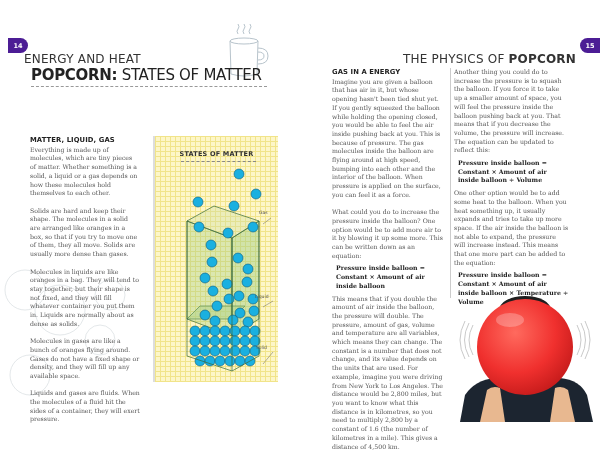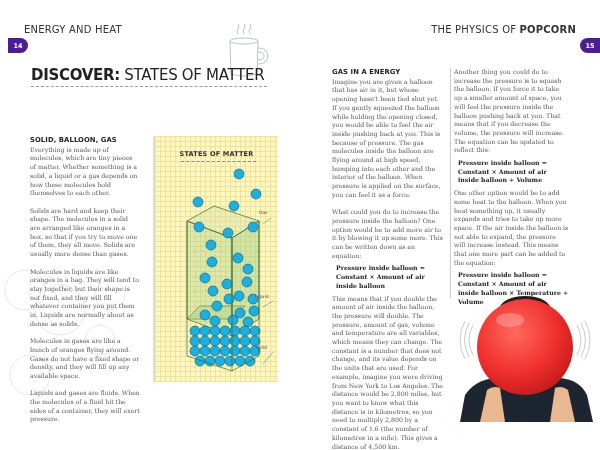--- a/index.html
+++ b/index.html
@@ -10,22 +10,22 @@
   .page-right { position: absolute; left: 300px; top: 0; width: 300px; height: 450px; background: #fff; }
 
   .folio-tab {
     position: absolute; top: 38px; height: 15px; width: 20px;
     background: #4c1d95; color: #fff; font-family: "DejaVu Sans", sans-serif;
     font-size: 6.5px; font-weight: bold; display: flex; align-items: center; justify-content: center; margin-left: 8px;
   }
   .folio-left { left: 0; border-radius: 0 8px 8px 0; }
   .folio-right { right: 0; border-radius: 8px 0 0 8px; }
   .running-head {
-    position: absolute; top: 24px; font-family: "DejaVu Sans", sans-serif;
-    font-size: 10px; letter-spacing: 0.2px; color: #333; text-transform: uppercase;
+    position: absolute; top: 52px; font-family: "DejaVu Sans", sans-serif;
+    font-size: 12px; letter-spacing: 0.2px; color: #333; text-transform: uppercase;
   }
   .rh-left { left: 24px; }
   .rh-right { right: 24px; text-align: center; }
   .rh-right b { font-weight: bold; }
 
   .title {
     position: absolute; left: 31px; top: 66px; font-family: "DejaVu Sans", sans-serif;
     font-size: 15px; letter-spacing: -0.3px; color: #222; white-space: nowrap;
   }
   .title b { font-weight: bold; }
@@ -83,36 +83,36 @@
       <path d="M18 12 q-2 -3 0 -5 q2 -2 0 -5"></path>
       <path d="M24 12 q-2 -3 0 -5 q2 -2 0 -5"></path>
       <ellipse cx="18" cy="19" rx="14" ry="3"></ellipse>
       <path d="M4 19 L5 52 Q18 56 31 52 L32 19"></path>
       <path d="M32 26 Q42 26 42 34 Q42 42 32 42"></path>
       <path d="M32 30 Q38 30 38 34 Q38 38 32 38"></path>
     </g>
   </svg>
 
   <div class="title">
-    <b>DISCOVER:</b><span> STATES OF MATTER</span>
+    <b>POPCORN:</b><span> STATES OF MATTER</span>
   </div>
   <div class="dotted" style="left:31px; top:86px; width:236px;"></div>
 
   <svg class="circles" viewBox="0 0 160 210">
     <g fill="none" stroke="#e4e8ea" stroke-width="1">
       <circle cx="25" cy="50" r="20"></circle>
       <circle cx="60" cy="70" r="25"></circle>
       <circle cx="30" cy="135" r="20"></circle>
       <circle cx="110" cy="55" r="15"></circle>
       <circle cx="100" cy="100" r="15"></circle>
     </g>
   </svg>
 
   <div class="col col-l1">
-    <div class="subhead">SOLID, BALLOON, GAS</div>
+    <div class="subhead">MATTER, LIQUID, GAS</div>
     <p>Everything is made up of molecules, which are tiny pieces of matter. Whether something is a solid, a liquid or a gas depends on how these molecules hold themselves to each other.</p>
     <p>Solids are hard and keep their shape. The molecules in a solid are arranged like oranges in a box, so that if you try to move one of them, they all move. Solids are usually more dense than gases.</p>
     <p>Molecules in liquids are like oranges in a bag. They will tend to stay together, but their shape is not fixed, and they will fill whatever container you put them in. Liquids are normally about as dense as solids.</p>
     <p>Molecules in gases are like a bunch of oranges flying around. Gases do not have a fixed shape or density, and they will fill up any available space.</p>
     <p>Liquids and gases are fluids. When the molecules of a fluid hit the sides of a container, they will exert pressure.</p>
   </div>
 
   <div class="diagram">
     <div class="diagram-title">STATES OF MATTER</div>
     <div class="dotted" style="left:26px; top:25px; width:75px; border-top-color:#888;"></div>

